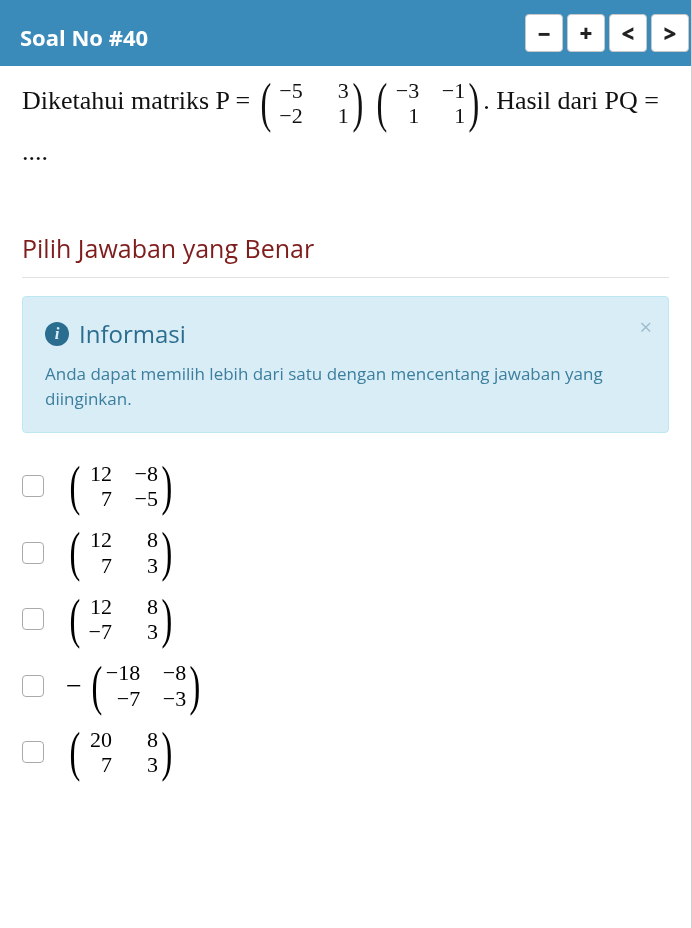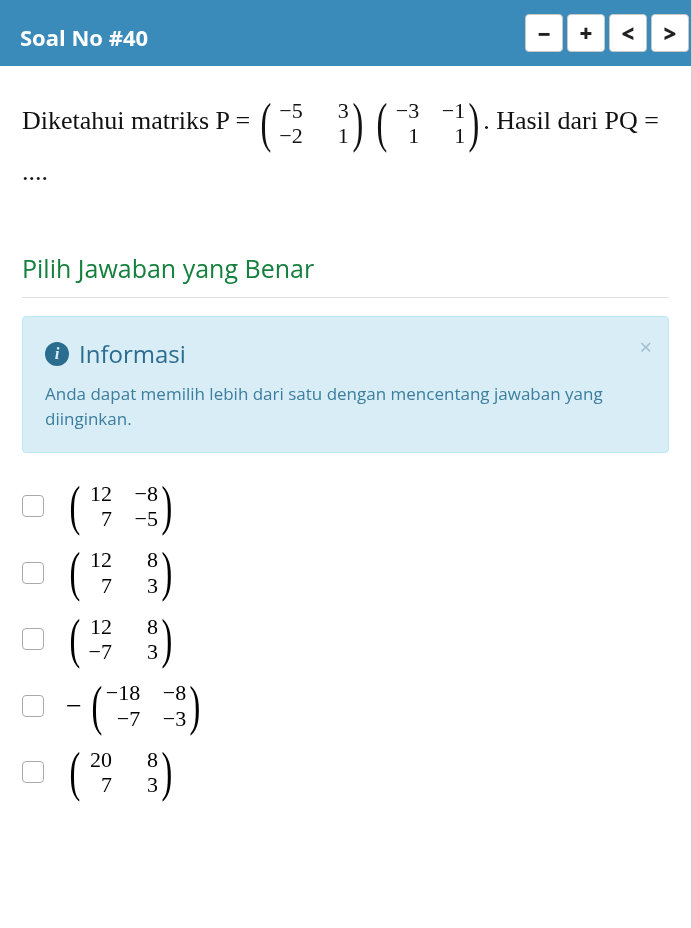--- a/index.html
+++ b/index.html
@@ -28,21 +28,21 @@
   width: 38px; height: 38px;
   background: #fff;
   border: 1px solid #c8c8c8;
   border-radius: 4px;
   display: flex; align-items: center; justify-content: center;
   font-size: 22px; font-weight: 800;
   color: #222;
   cursor: pointer;
 }
 .content {
-  padding: 32px 22px 20px 22px;
+  padding: 12px 22px 20px 22px;
 }
 .question {
   font-family: Georgia, "Times New Roman", serif;
   font-size: 26px;
   color: #111;
   line-height: 1.8;
 }
 .matrix {
   display: inline-flex;
   align-items: center;
@@ -61,21 +61,21 @@
   grid-template-columns: auto auto;
   column-gap: 18px;
   row-gap: 0px;
   font-size: 22px;
   text-align: center;
   line-height: 1.15;
 }
 .matrix-body span { text-align: right; min-width: 28px; }
 .section-label {
   font-size: 25px;
-  color: #15803d;
+  color: #7f1d1d;
   font-weight: 400;
   margin: 36px 22px 16px 22px;
   padding-bottom: 12px;
   border-bottom: 1px solid #e2e2e2;
 }
 .info-box {
   margin: 18px 22px;
   background: #d9edf7;
   border: 1px solid #bce8f1;
   border-radius: 4px;

